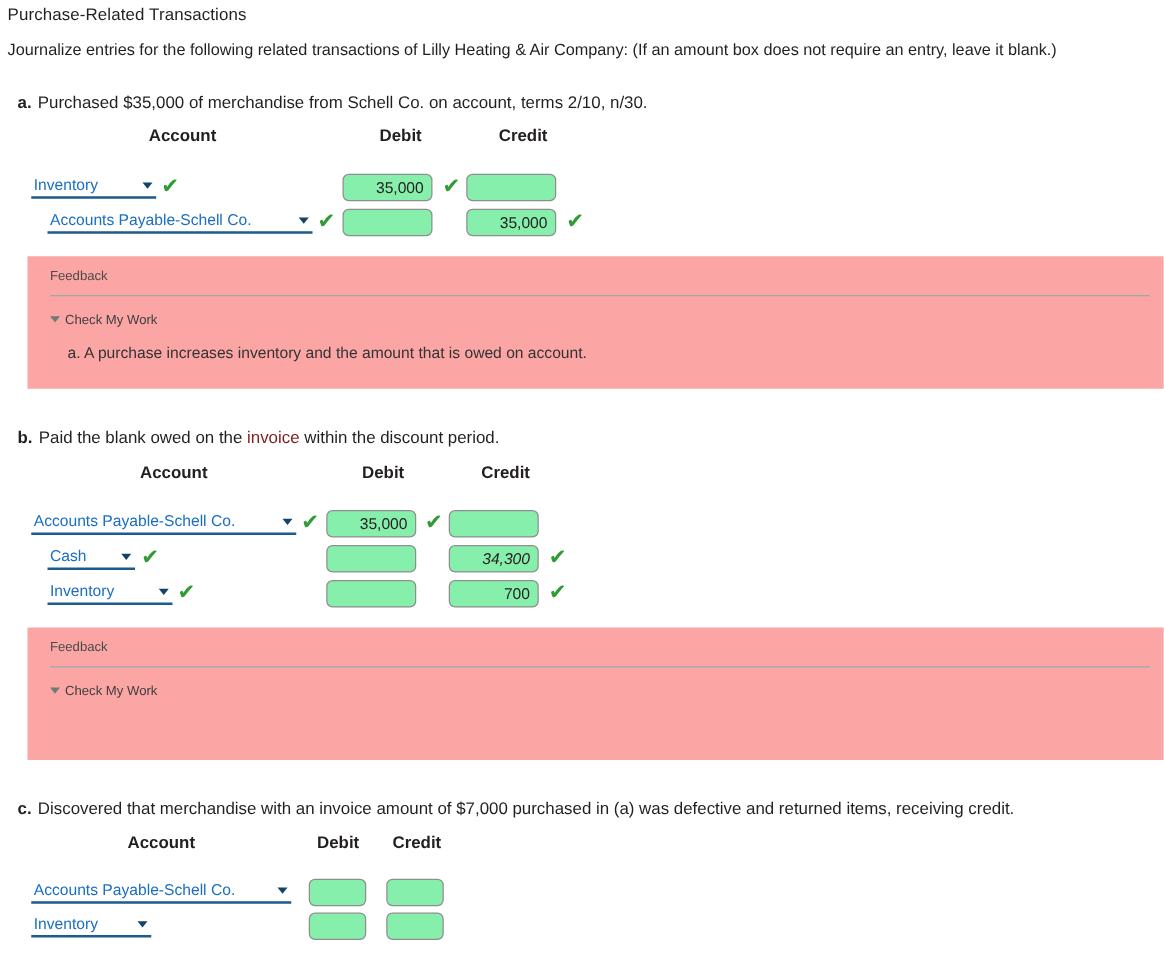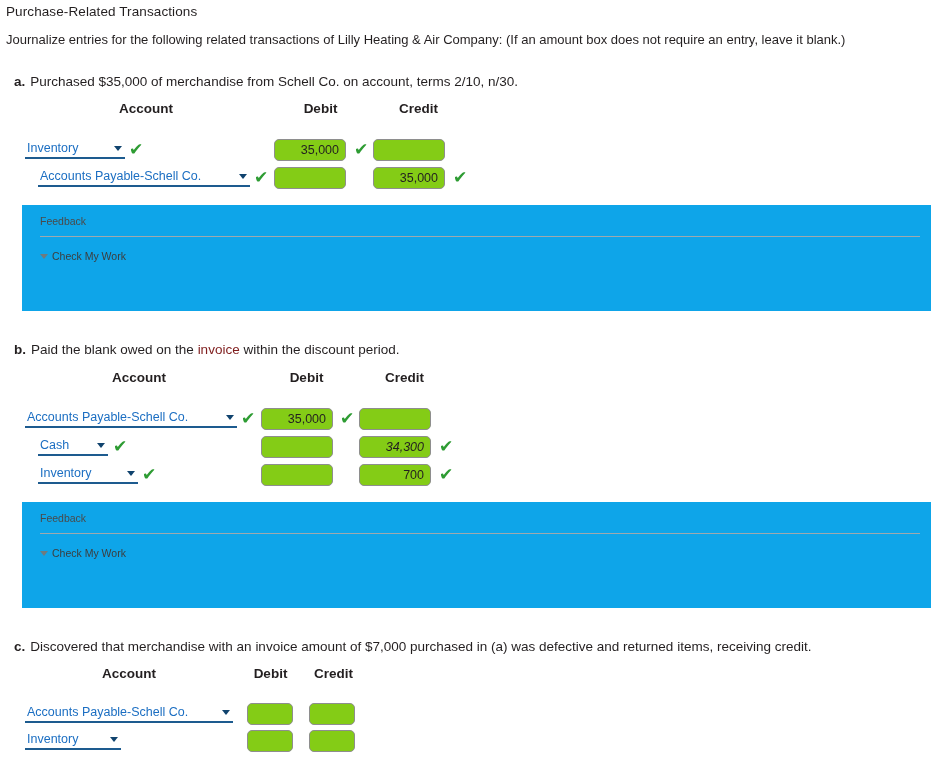--- a/index.html
+++ b/index.html
@@ -77,21 +77,21 @@
     border-left: 4px solid transparent;
     border-right: 4px solid transparent;
     border-top: 5px solid #10436e;
   }
 
   
   .amount-box {
     box-sizing: border-box;
     border: 1px solid #8e8e8e;
     border-radius: 5px;
-    background: #84cc16;
+    background: #86efac;
     height: 22px;
     font-family: "Liberation Sans", sans-serif;
     font-size: 12.5px;
     color: #231f20;
     text-align: right;
     line-height: 20px;
     padding: 0 6px 0 4px;
     white-space: nowrap;
     overflow: hidden;
   }
@@ -100,21 +100,21 @@
   .check {
     color: #2e9c33;
     font-size: 17px;
     line-height: 17px;
     font-weight: bold;
     font-family: "DejaVu Sans", sans-serif;
   }
 
   
   .feedback {
-    background: #0ea5e9;
+    background: #fca5a5;
     box-sizing: border-box;
   }
   .feedback-title {
     position: absolute;
     left: 18px; top: 10px;
     font-size: 10.5px;
     color: #4a4a4a;
   }
   .feedback-rule {
     position: absolute;
@@ -176,20 +176,21 @@
 <div class="abs amount-box" style="left:274px; top:167px; width:72px;"></div>
 <div class="abs amount-box" style="left:373px; top:167px; width:72px;">35,000</div>
 <div class="abs check" style="left:453px; top:169px;">✔</div>
 
 <div class="abs feedback" style="left:22px; top:205px; width:909px; height:106px;">
   <div class="feedback-title">Feedback</div>
   <div class="feedback-rule" style="top:31px; width:880px;"></div>
   <div class="cmw-row" style="top:45px;">
     <span class="cmw-caret"></span><span>Check My Work</span>
   </div>
+  <div class="cmw-text" style="left:32px; top:70px;">a. A purchase increases inventory and the amount that is owed on account.</div>
 </div>
 
 <div class="abs part-line" style="left:14px; top:342px;">
   <span class="part-letter">b.</span><span>Paid the blank owed on the </span><span class="glossary-link">invoice</span><span> within the discount period.</span>
 </div>
 
 <div class="abs col-head" style="left:89px; top:370px; width:100px;">Account</div>
 <div class="abs col-head" style="left:258px; top:370px; width:97px;">Debit</div>
 <div class="abs col-head" style="left:356px; top:370px; width:97px;">Credit</div>
 

